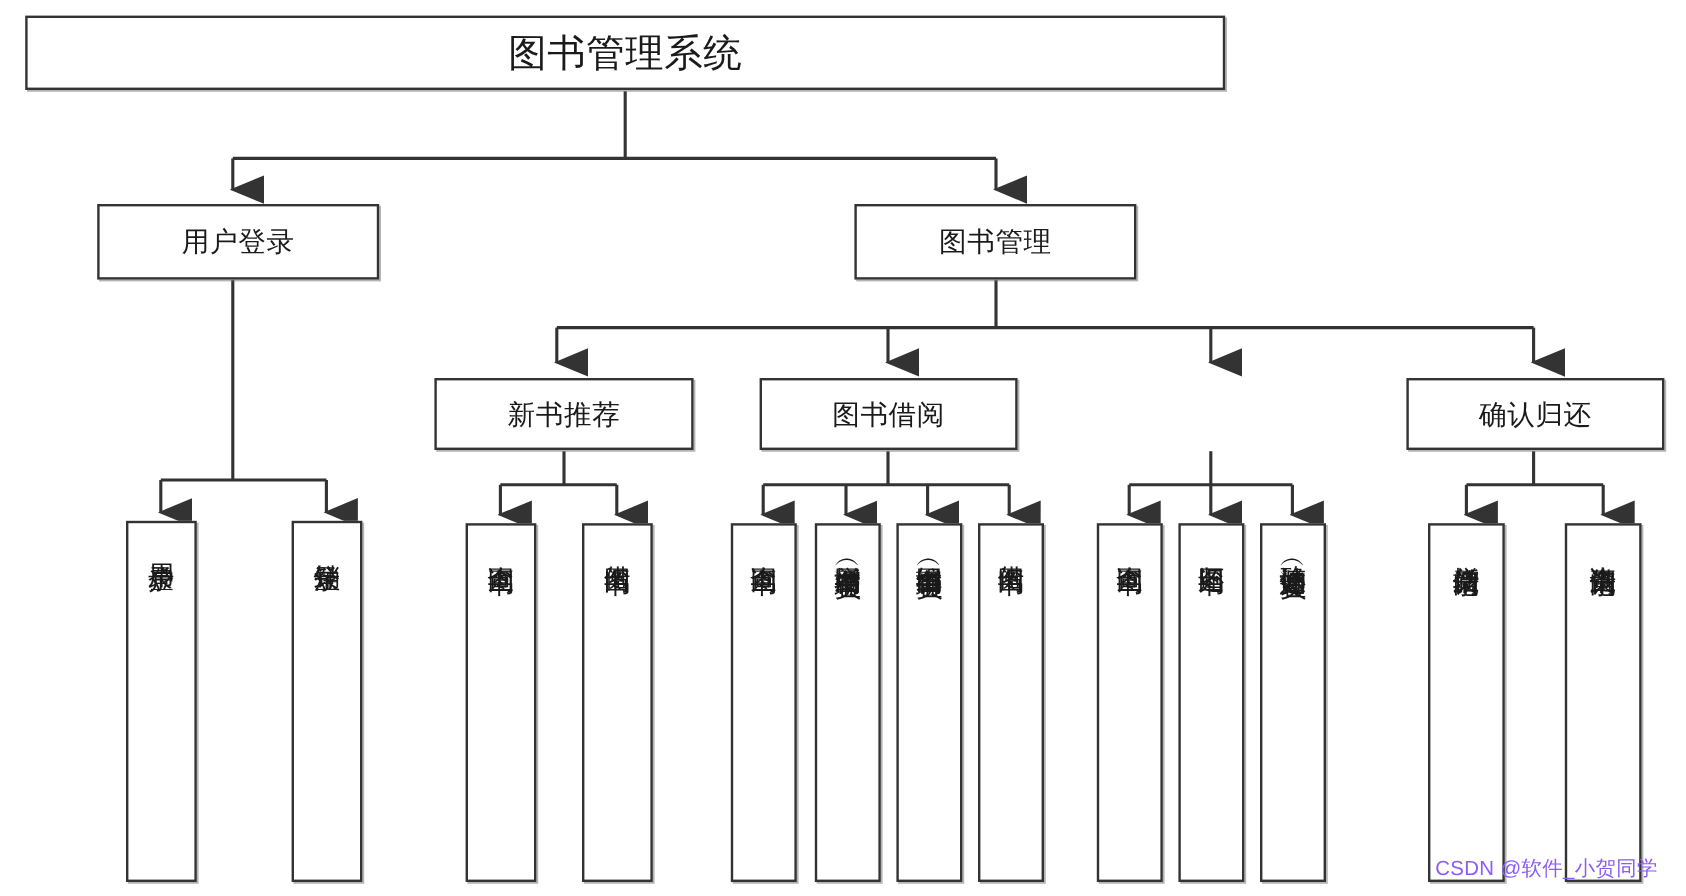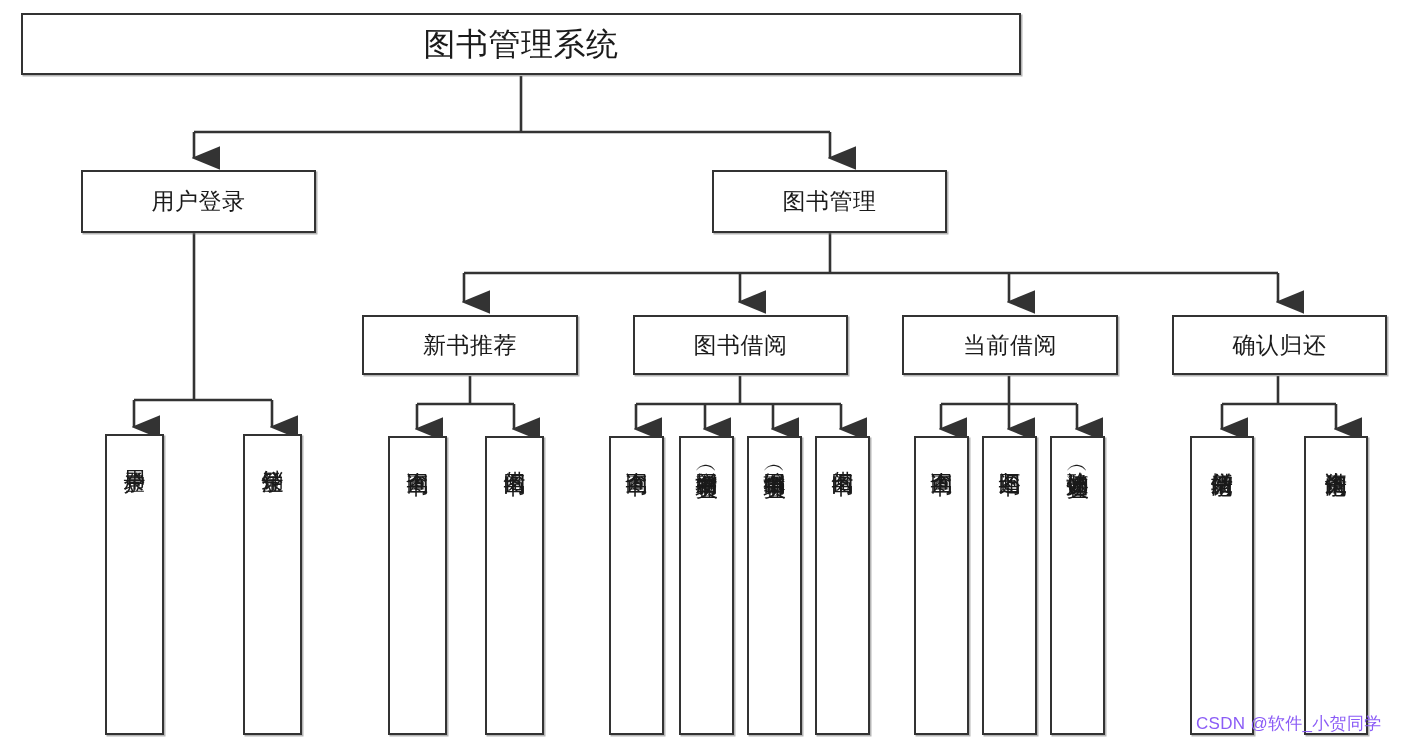--- a/index.html
+++ b/index.html
@@ -119,23 +119,20 @@
   <div class="node h-node" style="left:712px;top:170px;width:235px;height:63px;">
     <span class="lbl">图书管理</span>
   </div>
 
   <div class="node h-node" style="left:362px;top:315px;width:216px;height:60px;align-items:center;">
     <span class="lbl">新书推荐</span>
   </div>
   <div class="node h-node" style="left:633px;top:315px;width:215px;height:60px;">
     <span class="lbl">图书借阅</span>
   </div>
-  <div class="node h-node" style="left:902px;top:315px;width:216px;height:60px;">
-    <span class="lbl">当前借阅</span>
-  </div>
   <div class="node h-node" style="left:1172px;top:315px;width:215px;height:60px;">
     <span class="lbl">确认归还</span>
   </div>
 
   <div class="node v-node" style="left:105px;top:434px;width:59px;height:301px;">
     <span class="lbl">用户登录</span>
   </div>
   <div class="node v-node" style="left:243px;top:434px;width:59px;height:301px;">
     <span class="lbl">注销登录</span>
   </div>

